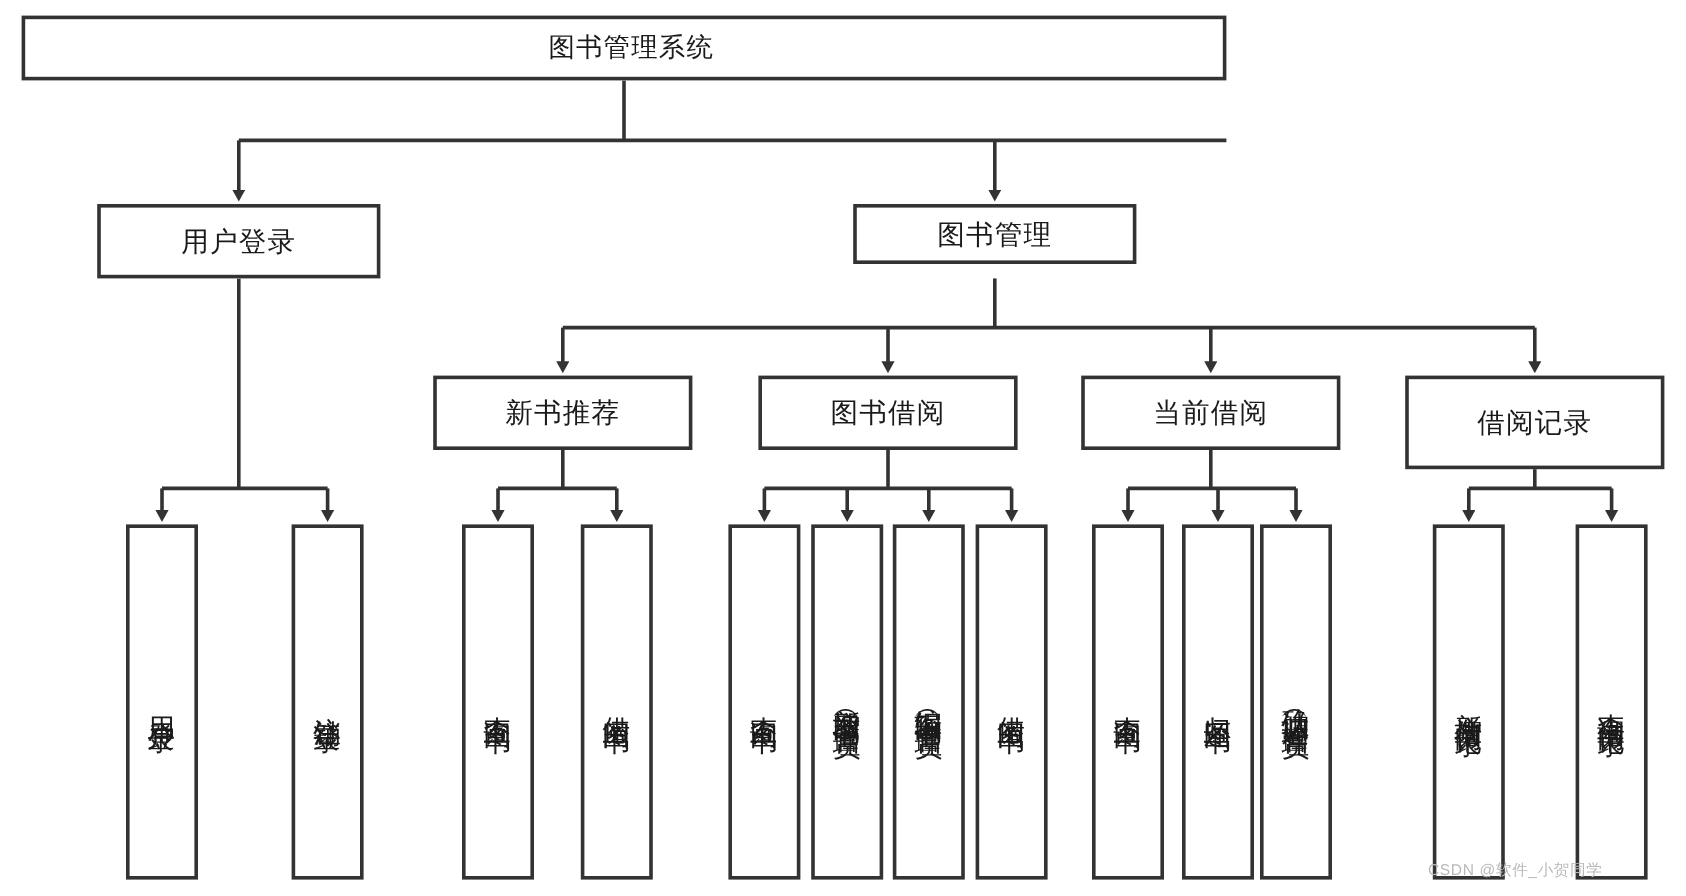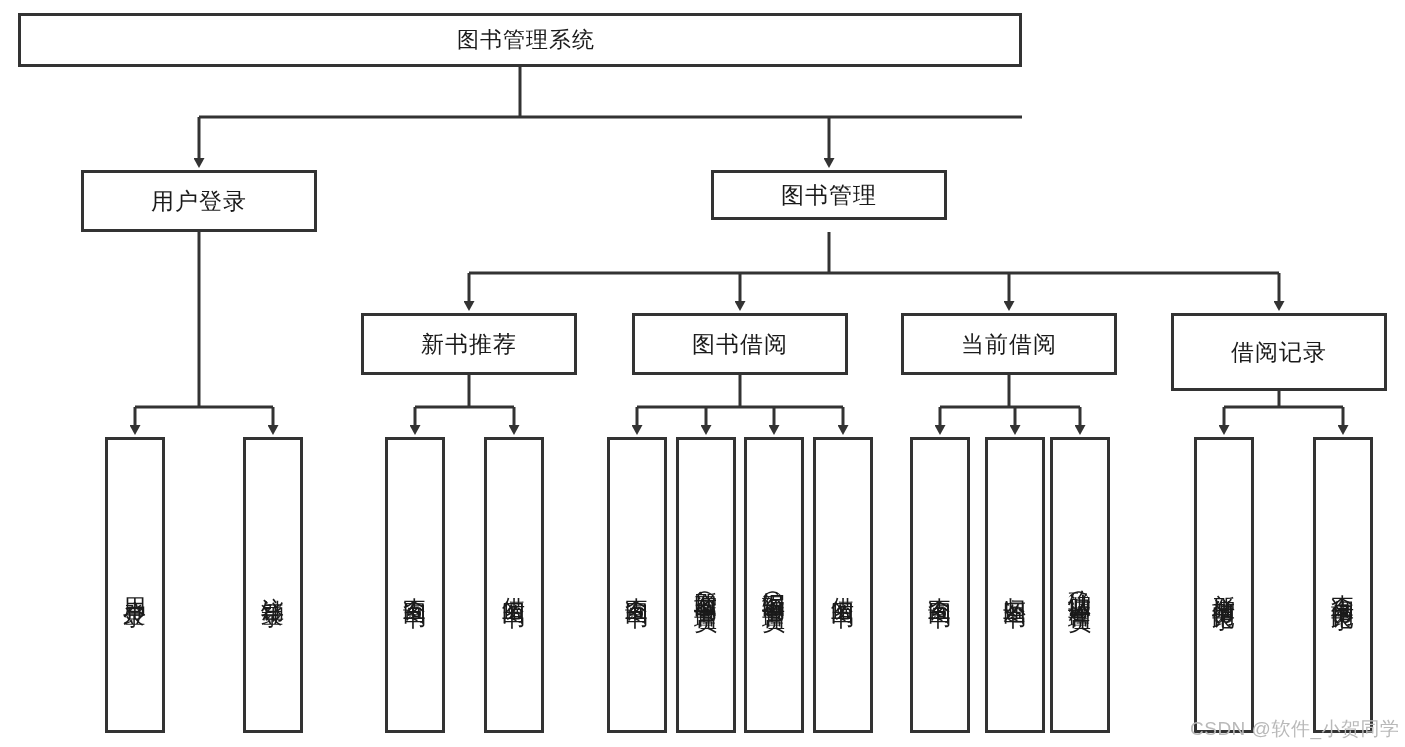--- a/index.html
+++ b/index.html
@@ -52,21 +52,21 @@
   }
   .node.leaf .vtext {
     writing-mode: vertical-rl;
     text-orientation: upright;
     letter-spacing: 3px;
     white-space: nowrap;
     display: block;
   }
   .watermark {
     position: absolute;
-    font-size: 19px;
+    font-size: 13px;
     color: #b9b9b9;
     white-space: nowrap;
     letter-spacing: 0.5px;
   }
 </style>
 </head>
 <body>
 
 <div id="canvas">
 

